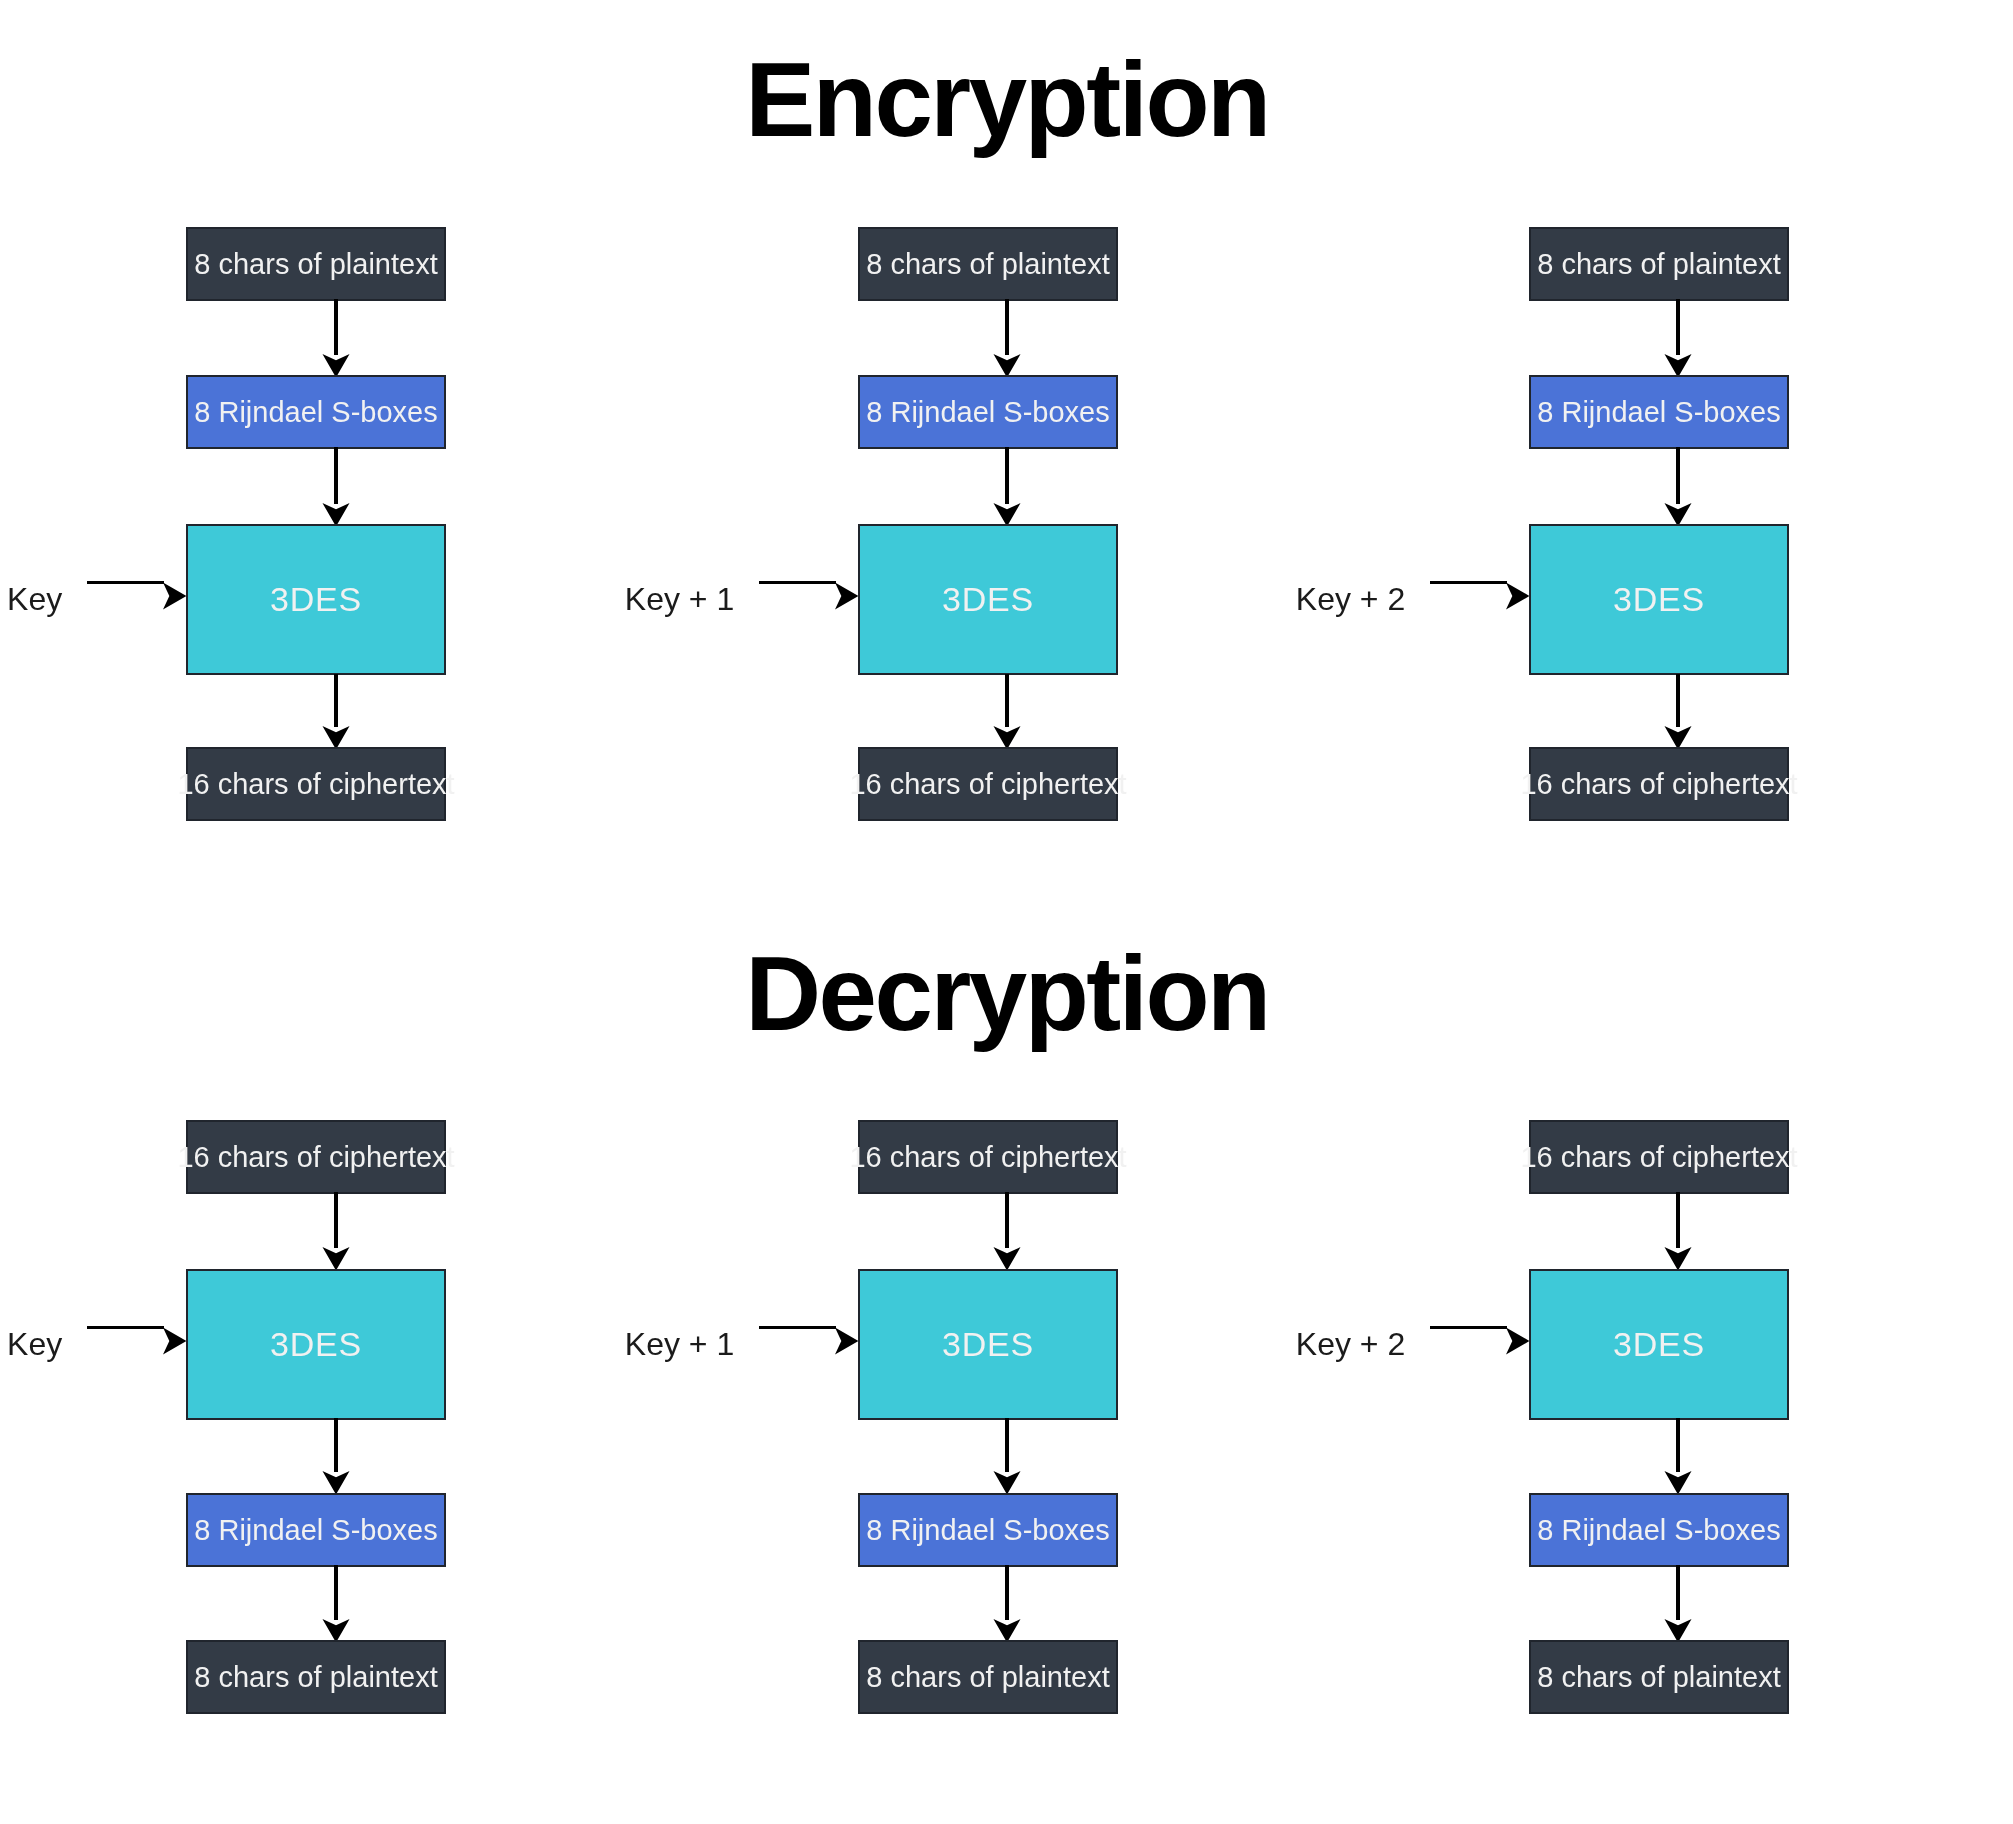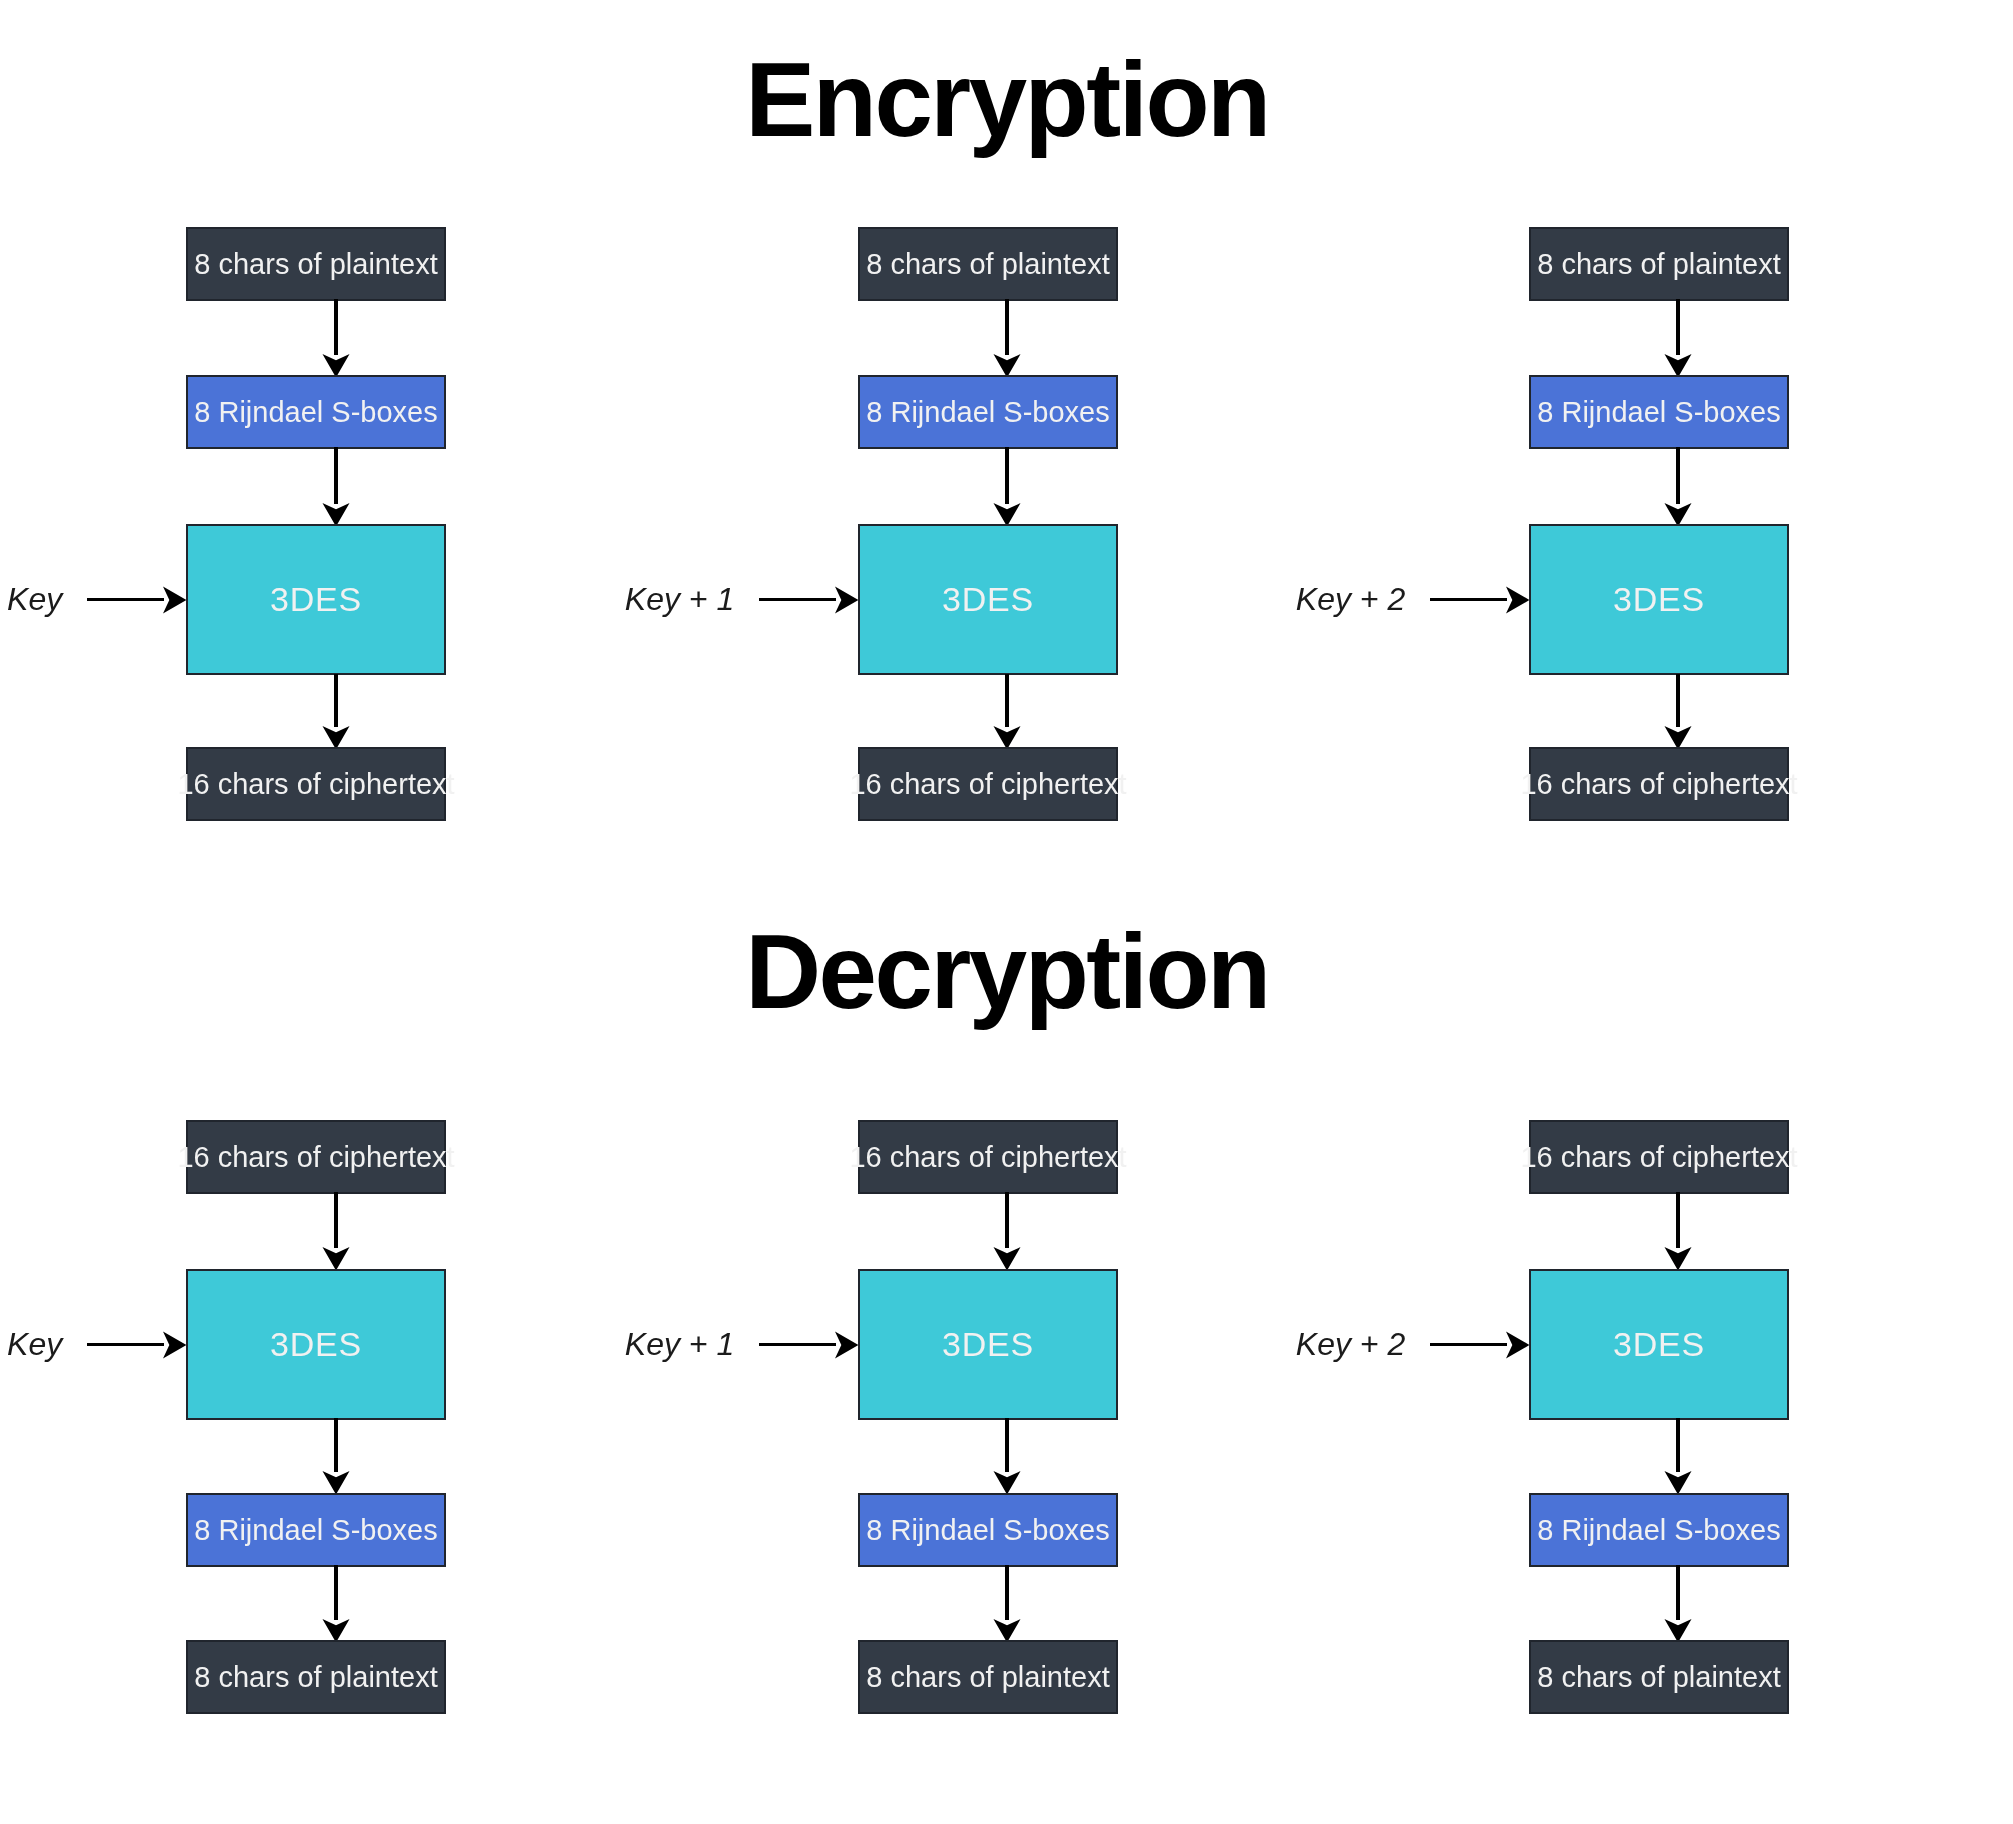--- a/index.html
+++ b/index.html
@@ -30,21 +30,21 @@
   .box.cyan{background:var(--cyan-box);}
   .varrow{
     position:absolute; width:30px;
     display:flex; flex-direction:column; align-items:center;
   }
   .vline{width:3.4px; flex:1 1 auto; background:var(--arrow);}
   .head-down{width:30px; height:23.5px; flex:0 0 auto; margin-top:-1.7px;}
   .head-down path, .head-right path{fill:var(--arrow);}
   .keyrow{
     position:absolute; height:37px;
-    display:flex; align-items:center;font-style:italic;
+    display:flex; 
   }
   .key-label{
     font-size:32px; color:var(--key-text); margin-right:25px; white-space:nowrap;
   }
   .hline{width:77px; height:3.4px; background:var(--arrow);}
   .head-right{width:23.5px; height:30px; margin-left:-1.7px;}
 </style>
 </head>
 <body>
 
@@ -135,21 +135,21 @@
       </svg>
   </div>
   <div class="varrow" style="left:1663px;top:674px;height:75px">
     <span class="vline"></span>
     <svg class="head-down" viewBox="0 0 30 26">
         <path d="M15 26 L0 0 L15 7 L30 0 Z"></path>
       </svg>
   </div>
   <div class="box dark" style="left:1529px;top:747px">16 chars of ciphertext</div>
 
-  <div class="title" style="top:905px">Decryption</div>
+  <div class="title" style="top:927px">Decryption</div>
 
   <div class="box dark" style="left:186px;top:1120px">16 chars of ciphertext</div>
   <div class="varrow" style="left:321px;top:1192px;height:78px">
     <span class="vline"></span>
     <svg class="head-down" viewBox="0 0 30 26">
         <path d="M15 26 L0 0 L15 7 L30 0 Z"></path>
       </svg>
   </div>
   <div class="box cyan tall" style="left:186px;top:1269px">3DES</div>
   <div class="keyrow" style="right:1828px;top:1326px">

